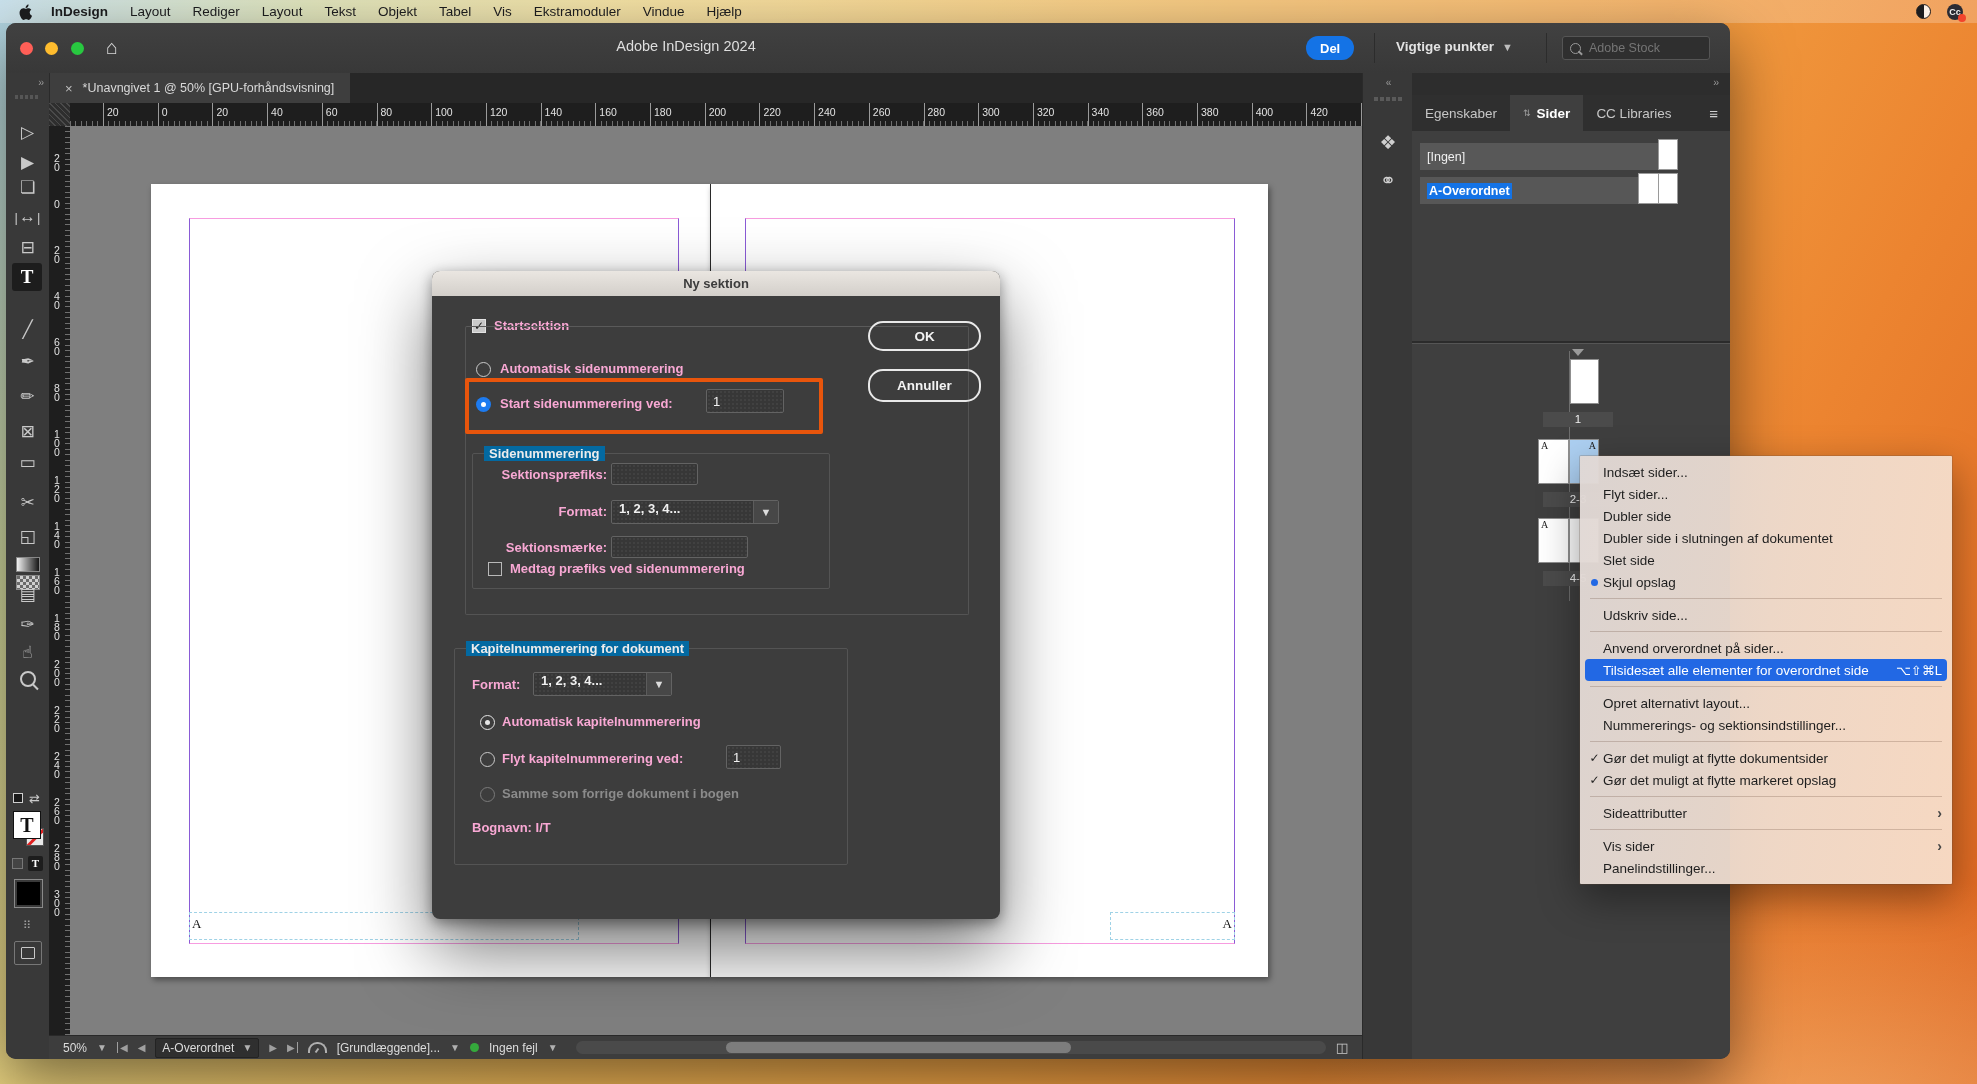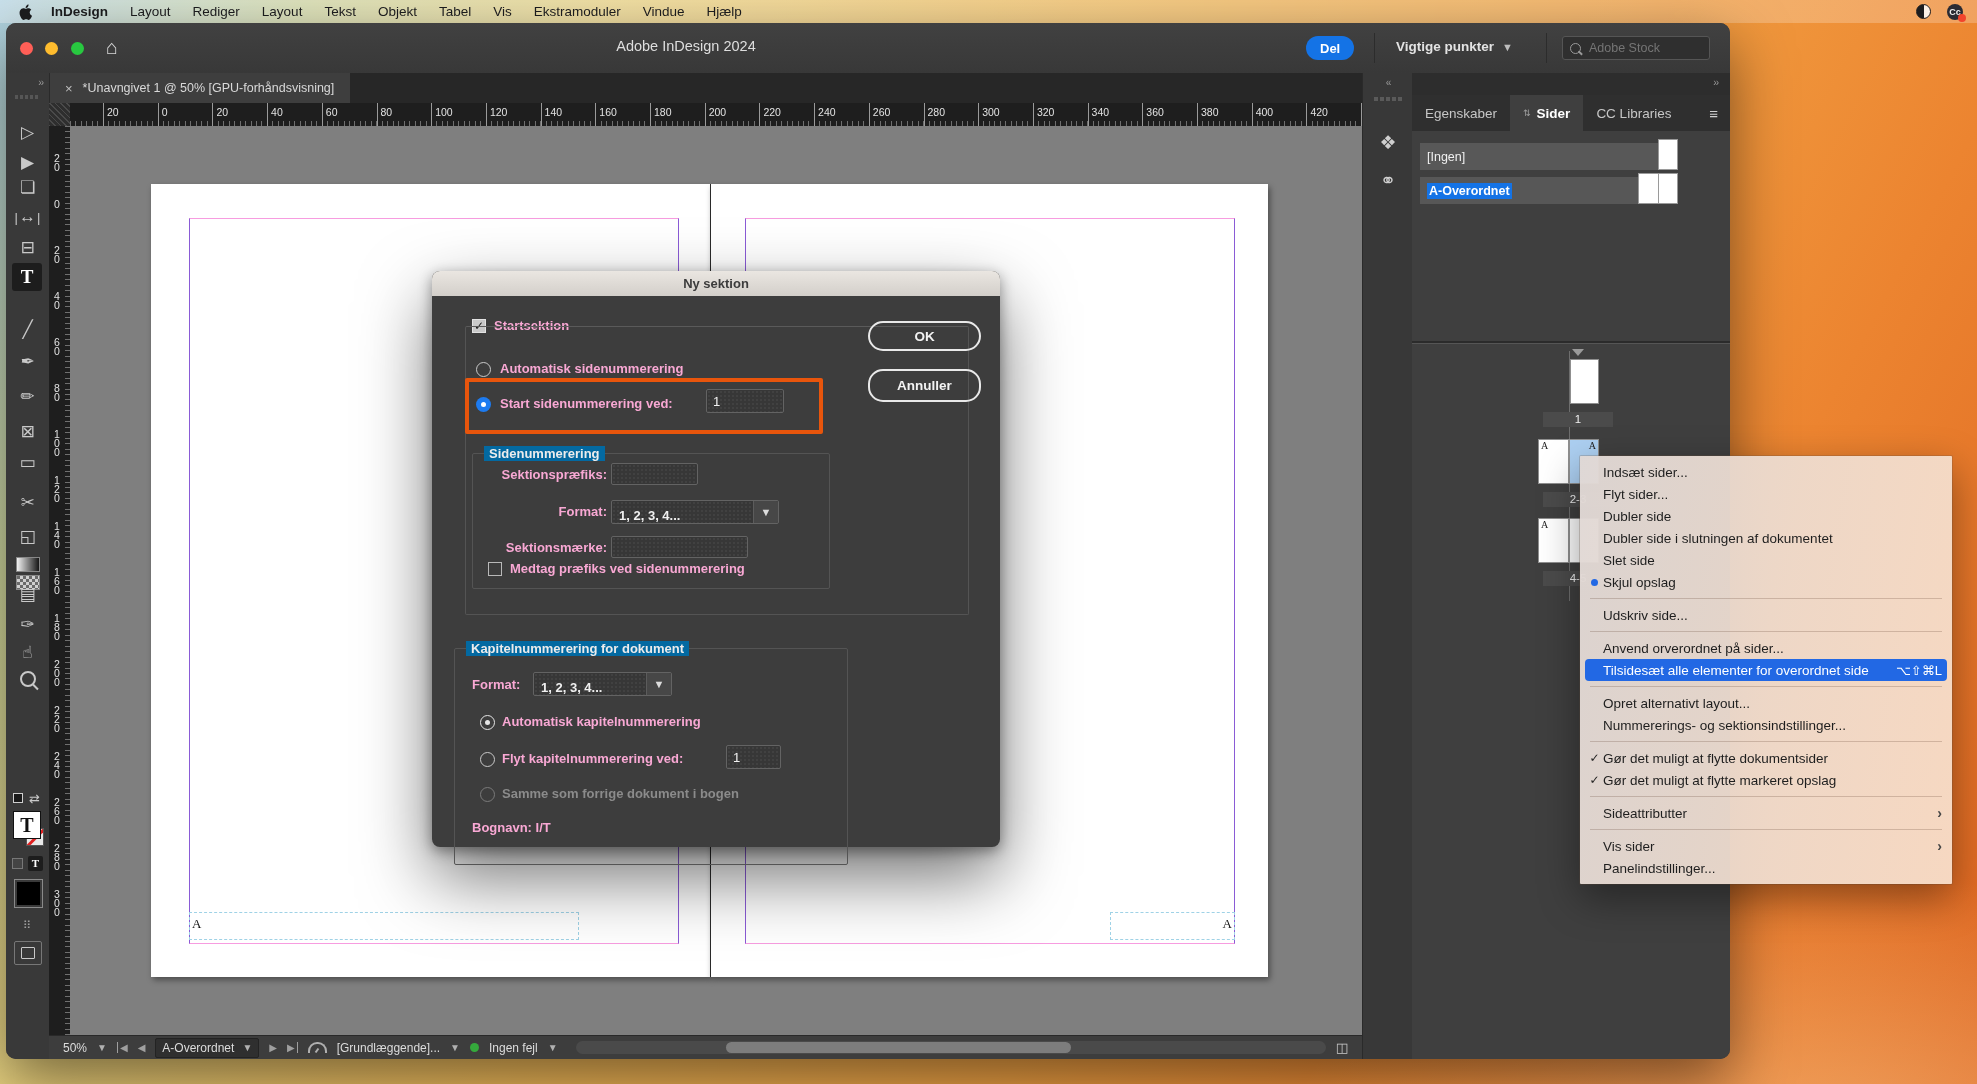--- a/index.html
+++ b/index.html
@@ -75,40 +75,40 @@
   #screen-mode{left:8px;top:868px;width:26px;height:22px;border:1px solid #777;border-radius:2px;display:flex;align-items:center;justify-content:center;}
   #screen-mode .inner{width:12px;height:10px;border:1.5px solid #c9c9c9;border-radius:1px;}
   
   #canvas{left:64px;top:103px;width:1292px;height:909px;background:#7f7f7f;overflow:hidden;}
   .page{position:absolute;background:#fff;box-shadow:2px 3px 6px rgba(0,0,0,.4);}
   .mg{position:absolute;border-top:1px solid var(--guide-pink);border-bottom:1px solid var(--guide-pink);border-left:1px solid var(--guide-purple);border-right:1px solid var(--guide-purple);}
   #spine{position:absolute;background:#2a2a2a;width:1px;}
   .tf{position:absolute;border:1px dashed var(--frame-blue);}
   .tf .a{position:absolute;top:3px;color:#111;font-size:13px;font-family:"Liberation Serif",serif;}
   
-  #dialog{left:432px;top:271px;width:568px;height:576px;border-radius:8px;box-shadow:0 30px 70px rgba(0,0,0,.55),0 4px 14px rgba(0,0,0,.4);background:#3d3d3d;z-index:30;}
+  #dialog{left:432px;top:271px;width:568px;height:648px;border-radius:8px;box-shadow:0 30px 70px rgba(0,0,0,.55),0 4px 14px rgba(0,0,0,.4);background:#3d3d3d;z-index:30;}
   #dlg-title{position:absolute;left:0;top:0;width:100%;height:25px;background:linear-gradient(#eae6e1,#d3cfca);border-radius:8px 8px 0 0;color:#3c3c3c;font-weight:bold;font-size:13px;text-align:center;line-height:25px;}
   .dlg-label{position:absolute;color:#f9a8d4;font-size:13px;font-weight:bold;white-space:nowrap;}
   .dlg-label.dis{color:#8b8b8b;}
   .fieldset{position:absolute;border:1px solid #545454;border-radius:2px;}
   .legend{position:absolute;background:#0369a1;padding:0 5px;color:#ececec;font-size:13px;font-weight:bold;white-space:nowrap;}
   .cb{position:absolute;width:14px;height:14px;box-sizing:border-box;}
   .cb.checked{background:#c9c9c9;border:1px solid #e2e2e2;color:#1d1d1d;font-size:12px;font-weight:bold;line-height:13px;text-align:center;}
   .cb.un{border:1.5px solid #b9b9b9;background:transparent;}
   .radio{position:absolute;width:15px;height:15px;border-radius:50%;box-sizing:border-box;}
   .radio.un{border:1.5px solid #c9c9c9;}
   .radio.sel-blue{background:var(--accent2);}
   .radio.sel-blue::after{content:"";position:absolute;left:5px;top:5px;width:5px;height:5px;border-radius:50%;background:#fff;}
   .radio.sel-mono{border:1.5px solid #e6e6e6;}
   .radio.sel-mono::after{content:"";position:absolute;left:3.5px;top:3.5px;width:5px;height:5px;border-radius:50%;background:#e6e6e6;}
   .radio.dis{border:1.5px solid #7a7a7a;}
   .din{position:absolute;background:#373737;border:1px solid #636363;border-radius:2px;color:#f0f0f0;font-size:13px;padding:0 6px;box-sizing:border-box;
     background-image:radial-gradient(#414141 1px,transparent 1px);background-size:4px 4px;}
   input.din{outline:none;}
-  .dd{position:absolute;background:#373737;border:1px solid #636363;border-radius:2px;color:#f0f0f0;font-size:13px;display:flex;align-items:flex-end;box-sizing:border-box;
+  .dd{position:absolute;background:#373737;border:1px solid #636363;border-radius:2px;color:#f0f0f0;font-size:13px;display:flex;align-items:flex-start;box-sizing:border-box;
     background-image:radial-gradient(#414141 1px,transparent 1px);background-size:4px 4px;}
   .dd .val{flex:1;padding:0 7px;font-weight:bold;}
   .dd .chev{width:24px;align-self:stretch;border-left:1px solid #5c5c5c;background:#474747;display:flex;align-items:center;justify-content:center;color:#dcdcdc;font-size:11px;border-radius:0 2px 2px 0;}
   .dlg-btn{position:absolute;border:2px solid #e9e9e9;border-radius:15px;background:transparent;color:#f2f2f2;font-size:13.5px;font-weight:bold;display:flex;align-items:center;justify-content:center;}
   #annot{position:absolute;border:4px solid var(--annot);border-radius:2px;z-index:5;}
   
   #dock{left:1356px;top:50px;width:50px;height:986px;background:#383838;border-left:1px solid #2a2a2a;border-right:1px solid #2a2a2a;}
   #dock .hdr{position:absolute;top:4px;left:0;width:100%;text-align:center;color:#9a9a9a;font-size:10px;letter-spacing:-1px;}
   #dock .grip{position:absolute;top:24px;left:11px;width:28px;height:4px;background:repeating-linear-gradient(90deg,#5a5a5a 0 4px,transparent 4px 6px);}
   .dock-ic{position:absolute;left:0;width:100%;text-align:center;color:#cfcfcf;font-size:19px;}

